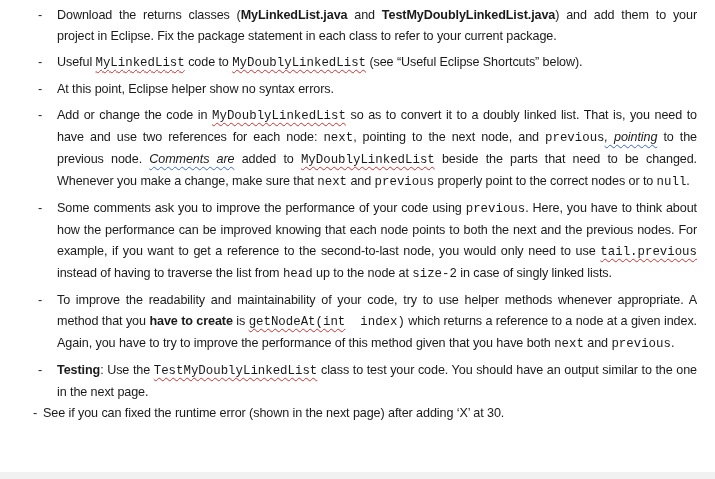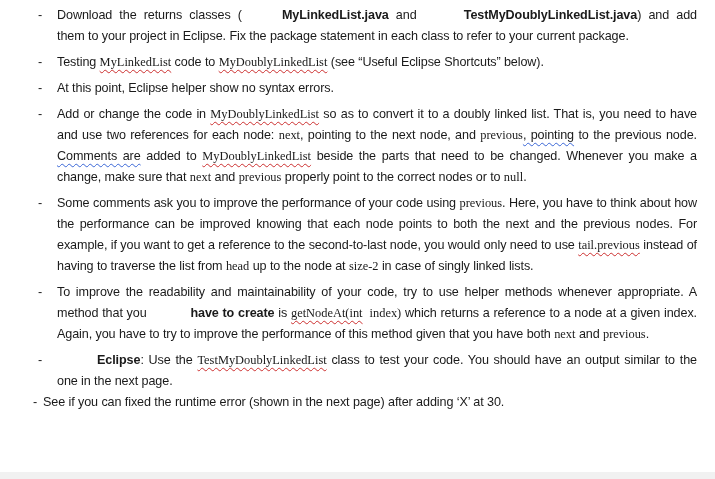--- a/index.html
+++ b/index.html
@@ -27,41 +27,42 @@
   }
   .ptext {
     flex: 1;
     line-height: 21px;
   }
   .jst { text-align: justify; }
   
   .bullet.tight { margin-left: -5px; margin-top: -5px; }
   .bullet.tight .dash { flex: 0 0 10px; }
 
-  .b { font-weight: bold; margin-left: 40px; }
+  .b { font-weight: bold; }
   .code {
-    font-family: Liberation Serif, serif;
+    font-family: Liberation Mono, monospace;
     font-size: 12.4px;
     letter-spacing: 0;
   }
   .sq-red {
     text-decoration-line: underline;
     text-decoration-style: wavy;
     text-decoration-color: var(--sqred, #cc2f2f);
     text-decoration-thickness: 1px;
     text-underline-offset: 3px;
     text-decoration-skip-ink: none;
   }
   .sq-blue {
     text-decoration-line: underline;
     text-decoration-style: wavy;
     text-decoration-color: var(--sqblue, #3a66d6);
     text-decoration-thickness: 1px;
     text-underline-offset: 3px;
     text-decoration-skip-ink: none;
+    font-style: italic;
   }
   .bottom-strip {
     position: absolute;
     left: 0;
     bottom: 0;
     width: 715px;
     height: 7px;
     background: #f1f1f1;
   }
 </style>
@@ -69,41 +70,41 @@
 <body style="--ink: #1a1a1a; --sqred: #cc2f2f; --sqblue: #3a66d6; background: rgb(255, 255, 255);">
 
 <div class="doc">
   <div id="paragraphs">
       <div class="bullet">
         <span class="dash">-</span>
         <div class="ptext jst"><span>Download the returns classes (</span><span class="b">MyLinkedList.java</span><span> and </span><span class="b">TestMyDoublyLinkedList.java</span><span>) and add them to your project in Eclipse. Fix the package statement in each class to refer to your current package.</span></div>
       </div>
       <div class="bullet">
         <span class="dash">-</span>
-        <div class="ptext"><span>Testing </span><span class="code sq-red">MyLinkedList</span><span> code to </span><span class="code sq-red">MyDoublyLinkedList</span><span> (see “Useful Eclipse Shortcuts” below).</span></div>
+        <div class="ptext"><span>Useful </span><span class="code sq-red">MyLinkedList</span><span> code to </span><span class="code sq-red">MyDoublyLinkedList</span><span> (see “Useful Eclipse Shortcuts” below).</span></div>
       </div>
       <div class="bullet">
         <span class="dash">-</span>
         <div class="ptext"><span>At this point, Eclipse helper show no syntax errors.</span></div>
       </div>
       <div class="bullet">
         <span class="dash">-</span>
         <div class="ptext jst"><span>Add or change the code in </span><span class="code sq-red">MyDoublyLinkedList</span><span> so as to convert it to a doubly linked list. That is, you need to have and use two references for each node: </span><span class="code">next</span><span>, pointing to the next node, and </span><span class="code">previous</span><span class="sq-blue">, pointing</span><span> to the previous node. </span><span class="sq-blue">Comments are</span><span> added to </span><span class="code sq-red">MyDoublyLinkedList</span><span> beside the parts that need to be changed. Whenever you make a change, make sure that </span><span class="code">next</span><span> and </span><span class="code">previous</span><span> properly point to the correct nodes or to </span><span class="code">null</span><span>.</span></div>
       </div>
       <div class="bullet">
         <span class="dash">-</span>
         <div class="ptext jst"><span>Some comments ask you to improve the performance of your code using </span><span class="code">previous</span><span>. Here, you have to think about how the performance can be improved knowing that each node points to both the next and the previous nodes. For example, if you want to get a reference to the second-to-last node, you would only need to use </span><span class="code sq-red">tail.previous</span><span> instead of having to traverse the list from </span><span class="code">head</span><span> up to the node at </span><span class="code">size-2</span><span> in case of singly linked lists.</span></div>
       </div>
       <div class="bullet">
         <span class="dash">-</span>
         <div class="ptext jst"><span>To improve the readability and maintainability of your code, try to use helper methods whenever appropriate. A method that you </span><span class="b">have to create</span><span> is </span><span class="code sq-red">getNodeAt(int</span><span class="code">&nbsp; index)</span><span> which returns a reference to a node at a given index. Again, you have to try to improve the performance of this method given that you have both </span><span class="code">next</span><span> and </span><span class="code">previous</span><span>.</span></div>
       </div>
       <div class="bullet">
         <span class="dash">-</span>
-        <div class="ptext jst"><span class="b">Eclipse</span><span>: Use the </span><span class="code sq-red">TestMyDoublyLinkedList</span><span> class to test your code. You should have an output similar to the one in the next page.</span></div>
+        <div class="ptext jst"><span class="b">Testing</span><span>: Use the </span><span class="code sq-red">TestMyDoublyLinkedList</span><span> class to test your code. You should have an output similar to the one in the next page.</span></div>
       </div>
       <div class="bullet tight">
         <span class="dash">-</span>
         <div class="ptext"><span>See if you can fixed the runtime error (shown in the next page) after adding ‘X’ at 30.</span></div>
       </div>
     </div>
 </div>
 <div class="bottom-strip"></div>
 
 </body></html>

